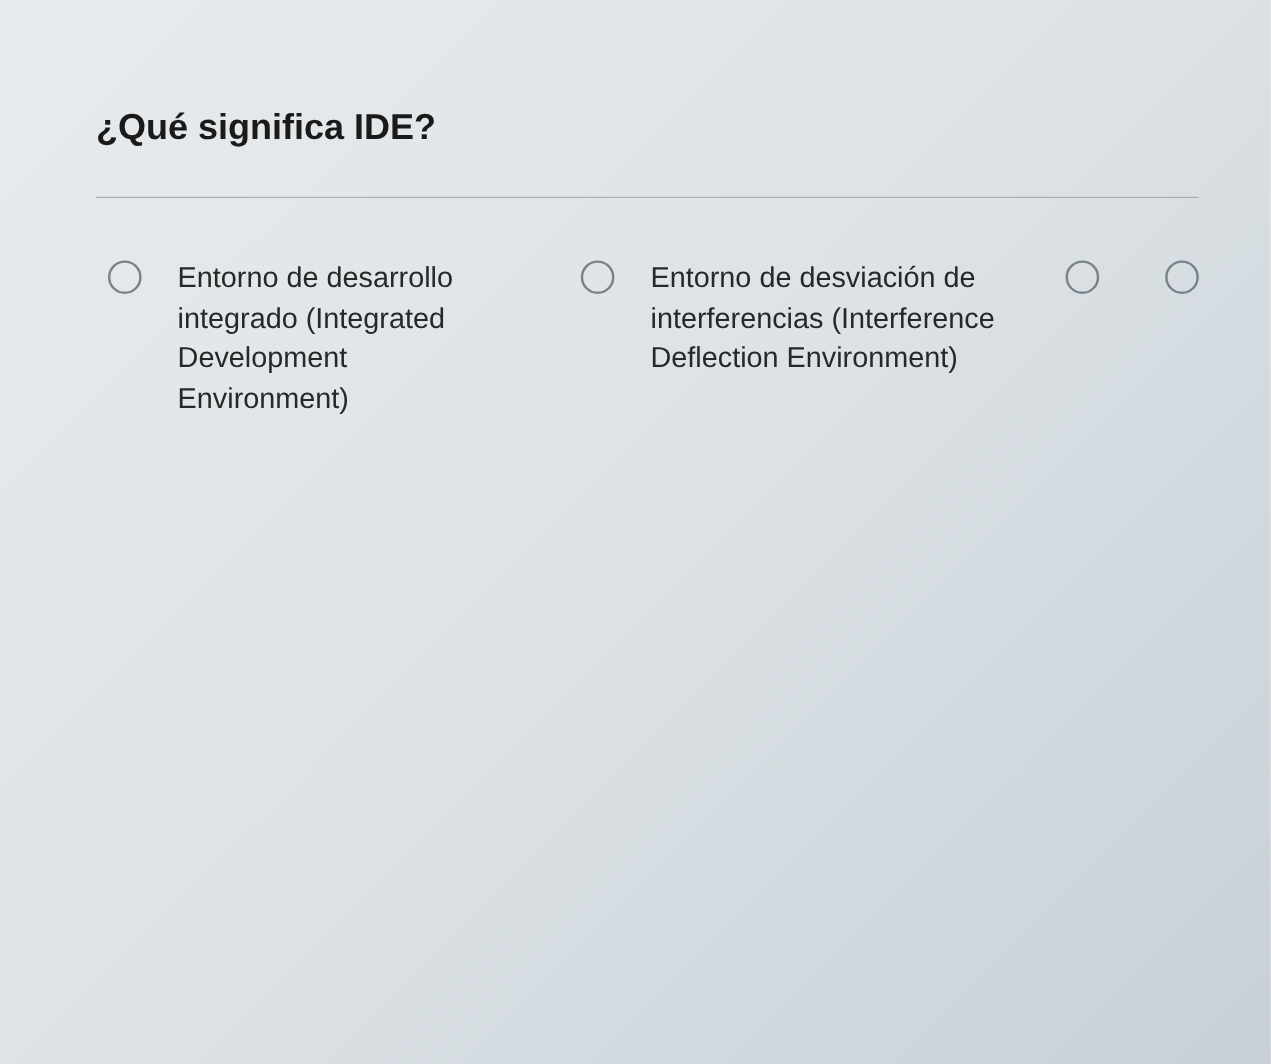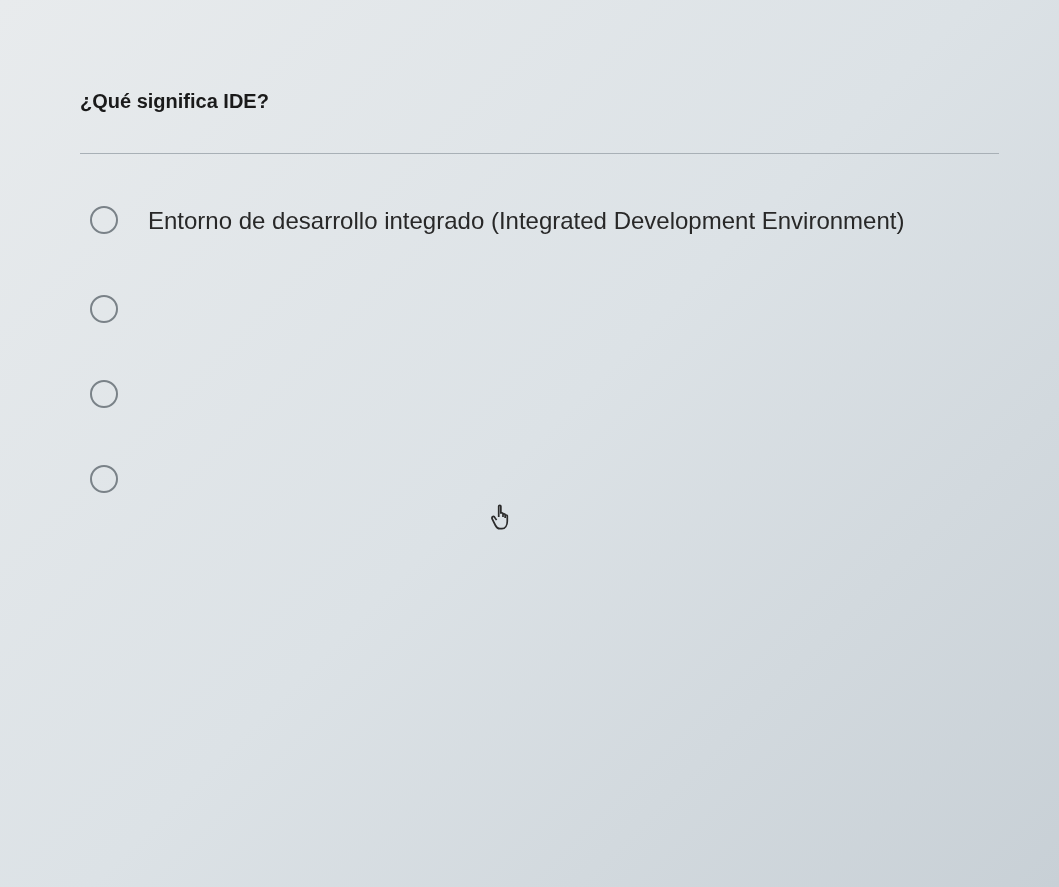--- a/index.html
+++ b/index.html
@@ -12,34 +12,34 @@
       background: linear-gradient(135deg, #e8ebed 0%, #dce2e6 50%, #c8d0d6 100%);
       width: 1059px;
       height: 887px;
       padding: 60px 60px 40px 80px;
       color: #2b2b2b;
     }
     .question-container {
       width: 100%;
     }
     .question-title {
-      font-size: 20px;
+      font-size: 30px;
       font-weight: 600;
       color: #1a1a1a;
       margin-bottom: 40px;
       margin-top: 30px;
     }
     .divider {
       border: none;
       border-top: 1px solid #a8b0b6;
       margin: 20px 0 50px 0;
     }
     .options {
       display: flex;
-      flex-direction: column;
+      flex-direction: row;
       gap: 55px;
       padding-left: 10px;
     }
     .option {
       display: flex;
       align-items: flex-start;
       gap: 30px;
       position: relative;
     }
     .radio {
@@ -83,20 +83,21 @@
 
   <div class="options">
 
     <label class="option">
       <span class="radio"></span>
       <span class="option-text">Entorno de desarrollo integrado (Integrated Development Environment)</span>
     </label>
 
     <label class="option">
       <span class="radio"></span>
+      <span class="option-text">Entorno de desviación de interferencias (Interference Deflection Environment)</span>
     </label>
 
     <label class="option">
       <span class="radio"></span>
     </label>
 
     <label class="option">
       <span class="radio"></span>
       <span class="cursor-icon">
         <svg class="cursor-svg" viewBox="0 0 24 28">

